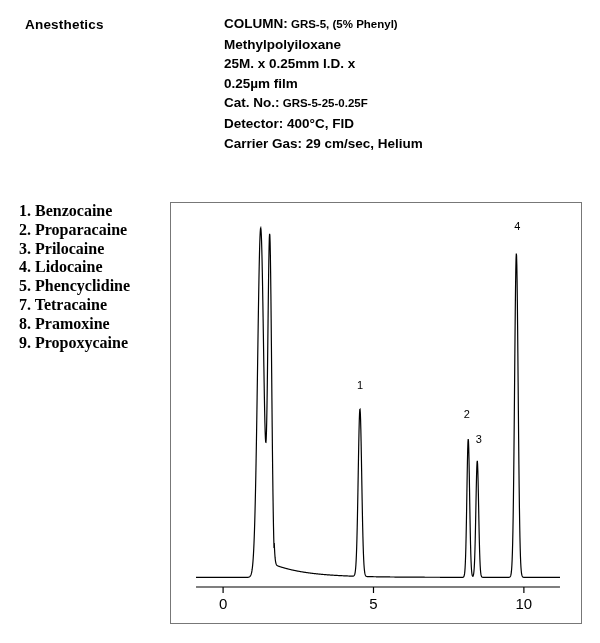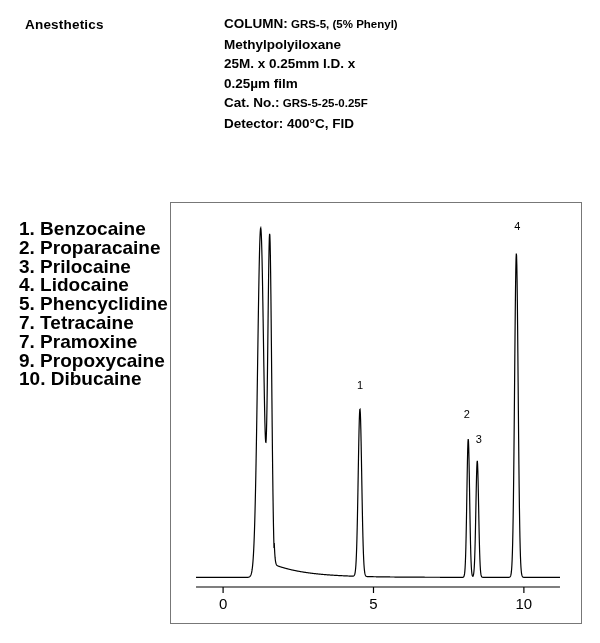--- a/index.html
+++ b/index.html
@@ -40,24 +40,25 @@
   #method-block .line {
     white-space: nowrap;
   }
   #method-block .small {
     font-size: 11.5px;
     font-weight: bold;
   }
   #peak-list {
     position: absolute;
     left: 19px;
-    top: 220px;
-    font-size: 19px;
+    top: 202px;
+    font-size: 16px;
     font-weight: bold;
     line-height: 18.8px;
+    font-family: Liberation Serif, serif;
   }
   #peak-list .item {
     white-space: nowrap;
   }
   #chart-frame {
     position: absolute;
     left: 170px;
     top: 202px;
     width: 412px;
     height: 422px;
@@ -94,32 +95,32 @@
 
   <div id="title">Anesthetics</div>
 
   <div id="method-block">
       <div class="line"><span>COLUMN:</span><span class="small"> GRS-5, (5% Phenyl)</span></div>
       <div class="line"><span>Methylpolyiloxane</span></div>
       <div class="line"><span>25M. x 0.25mm I.D. x</span></div>
       <div class="line"><span>0.25µm film</span></div>
       <div class="line"><span>Cat. No.:</span><span class="small"> GRS-5-25-0.25F</span></div>
       <div class="line"><span>Detector: 400°C, FID</span></div>
+      <div class="line"><span>Carrier Gas: 29 cm/sec, Helium</span></div>
     </div>
 
   <div id="peak-list">
       <div class="item">1. Benzocaine</div>
       <div class="item">2. Proparacaine</div>
       <div class="item">3. Prilocaine</div>
       <div class="item">4. Lidocaine</div>
       <div class="item">5. Phencyclidine</div>
       <div class="item">7. Tetracaine</div>
-      <div class="item">7. Pramoxine</div>
+      <div class="item">8. Pramoxine</div>
       <div class="item">9. Propoxycaine</div>
-      <div class="item">10. Dibucaine</div>
     </div>
 
   <div id="chart-frame">
     <svg id="plot" viewBox="0 0 412 422" preserveAspectRatio="none">
       <path id="trace" fill="none" stroke="#000000" stroke-width="1.2" d="M 25.02 374.36 L 25.28 374.36 L 25.54 374.36 L 25.80 374.36 L 26.06 374.36 L 26.32 374.36 L 26.58 374.36 L 26.84 374.36 L 27.10 374.36 L 27.36 374.36 L 27.62 374.36 L 27.88 374.36 L 28.14 374.36 L 28.40 374.36 L 28.66 374.36 L 28.92 374.36 L 29.18 374.36 L 29.44 374.36 L 29.70 374.36 L 29.96 374.36 L 30.22 374.36 L 30.48 374.36 L 30.74 374.36 L 31.00 374.36 L 31.26 374.36 L 31.52 374.36 L 31.78 374.36 L 32.04 374.36 L 32.30 374.36 L 32.56 374.36 L 32.82 374.36 L 33.08 374.36 L 33.34 374.36 L 33.60 374.36 L 33.86 374.36 L 34.12 374.36 L 34.38 374.36 L 34.64 374.36 L 34.90 374.36 L 35.16 374.36 L 35.42 374.36 L 35.68 374.36 L 35.94 374.36 L 36.20 374.36 L 36.46 374.36 L 36.72 374.36 L 36.98 374.36 L 37.24 374.36 L 37.50 374.36 L 37.76 374.36 L 38.02 374.36 L 38.28 374.36 L 38.54 374.36 L 38.80 374.36 L 39.06 374.36 L 39.32 374.36 L 39.58 374.36 L 39.84 374.36 L 40.10 374.36 L 40.36 374.36 L 40.62 374.36 L 40.88 374.36 L 41.14 374.36 L 41.40 374.36 L 41.66 374.36 L 41.92 374.36 L 42.18 374.36 L 42.44 374.36 L 42.70 374.36 L 42.96 374.36 L 43.22 374.36 L 43.48 374.36 L 43.74 374.36 L 44.00 374.36 L 44.26 374.36 L 44.52 374.36 L 44.78 374.36 L 45.04 374.36 L 45.30 374.36 L 45.56 374.36 L 45.82 374.36 L 46.08 374.36 L 46.34 374.36 L 46.60 374.36 L 46.86 374.36 L 47.12 374.36 L 47.38 374.36 L 47.64 374.36 L 47.90 374.36 L 48.16 374.36 L 48.42 374.36 L 48.68 374.36 L 48.94 374.36 L 49.20 374.36 L 49.46 374.36 L 49.72 374.36 L 49.98 374.36 L 50.24 374.36 L 50.50 374.36 L 50.76 374.36 L 51.02 374.36 L 51.28 374.36 L 51.54 374.36 L 51.80 374.36 L 52.06 374.36 L 52.32 374.36 L 52.58 374.36 L 52.84 374.36 L 53.10 374.36 L 53.36 374.36 L 53.62 374.36 L 53.88 374.36 L 54.14 374.36 L 54.40 374.36 L 54.66 374.36 L 54.92 374.36 L 55.18 374.36 L 55.44 374.36 L 55.70 374.36 L 55.96 374.36 L 56.22 374.36 L 56.48 374.36 L 56.74 374.36 L 57.00 374.36 L 57.26 374.36 L 57.52 374.36 L 57.78 374.36 L 58.04 374.36 L 58.30 374.36 L 58.56 374.36 L 58.82 374.36 L 59.08 374.36 L 59.34 374.36 L 59.60 374.36 L 59.86 374.36 L 60.12 374.36 L 60.38 374.36 L 60.64 374.36 L 60.90 374.36 L 61.16 374.36 L 61.42 374.36 L 61.68 374.36 L 61.94 374.36 L 62.20 374.36 L 62.46 374.36 L 62.72 374.36 L 62.98 374.36 L 63.24 374.36 L 63.50 374.36 L 63.76 374.36 L 64.02 374.36 L 64.28 374.36 L 64.54 374.36 L 64.80 374.36 L 65.06 374.36 L 65.32 374.36 L 65.58 374.36 L 65.84 374.36 L 66.10 374.36 L 66.36 374.36 L 66.62 374.36 L 66.88 374.36 L 67.14 374.36 L 67.40 374.36 L 67.66 374.36 L 67.92 374.36 L 68.18 374.36 L 68.44 374.36 L 68.70 374.36 L 68.96 374.36 L 69.22 374.36 L 69.48 374.36 L 69.74 374.36 L 70.00 374.36 L 70.26 374.36 L 70.52 374.36 L 70.78 374.36 L 71.04 374.36 L 71.30 374.36 L 71.56 374.36 L 71.82 374.36 L 72.08 374.36 L 72.34 374.36 L 72.60 374.36 L 72.86 374.36 L 73.12 374.36 L 73.38 374.36 L 73.64 374.36 L 73.90 374.36 L 74.16 374.36 L 74.42 374.36 L 74.68 374.36 L 74.94 374.36 L 75.20 374.35 L 75.46 374.35 L 75.72 374.35 L 75.98 374.34 L 76.24 374.33 L 76.50 374.32 L 76.76 374.30 L 77.02 374.28 L 77.28 374.24 L 77.54 374.19 L 77.80 374.13 L 78.06 374.05 L 78.32 373.93 L 78.58 373.78 L 78.84 373.58 L 79.10 373.32 L 79.36 372.98 L 79.62 372.55 L 79.88 371.99 L 80.14 371.28 L 80.40 370.39 L 80.66 369.28 L 80.92 367.90 L 81.18 366.21 L 81.44 364.14 L 81.70 361.64 L 81.96 358.64 L 82.22 355.06 L 82.48 350.84 L 82.74 345.89 L 83.00 340.14 L 83.26 333.52 L 83.52 325.96 L 83.78 317.40 L 84.04 307.79 L 84.30 297.10 L 84.56 285.32 L 84.82 272.46 L 85.08 258.56 L 85.34 243.68 L 85.60 227.92 L 85.86 211.41 L 86.12 194.29 L 86.38 176.77 L 86.64 159.06 L 86.90 141.39 L 87.16 124.03 L 87.42 107.26 L 87.68 91.36 L 87.94 76.59 L 88.20 63.25 L 88.46 51.58 L 88.72 41.80 L 88.98 34.12 L 89.24 28.69 L 89.50 25.62 L 89.76 24.98 L 90.02 26.78 L 90.28 30.98 L 90.54 37.48 L 90.80 46.15 L 91.06 56.81 L 91.32 69.22 L 91.57 83.12 L 91.83 98.22 L 92.09 114.20 L 92.35 130.72 L 92.61 147.41 L 92.87 163.89 L 93.13 179.78 L 93.39 194.65 L 93.65 208.09 L 93.91 219.68 L 94.17 228.99 L 94.43 235.60 L 94.69 239.15 L 94.95 239.30 L 95.21 235.81 L 95.47 228.56 L 95.73 217.56 L 95.99 203.01 L 96.25 185.32 L 96.51 165.08 L 96.77 143.10 L 97.03 120.37 L 97.29 98.00 L 97.55 77.16 L 97.81 59.03 L 98.07 44.69 L 98.33 35.05 L 98.59 30.75 L 98.85 32.17 L 99.11 39.34 L 99.37 51.98 L 99.63 69.51 L 99.89 91.10 L 100.15 115.77 L 100.41 142.44 L 100.67 170.02 L 100.93 197.50 L 101.19 223.99 L 101.45 248.77 L 101.71 271.33 L 101.97 291.33 L 102.23 308.64 L 102.49 323.26 L 102.75 335.33 L 103.01 345.08 L 103.27 340.06 L 103.53 346.12 L 103.79 350.74 L 104.05 354.18 L 104.31 356.71 L 104.57 358.55 L 104.83 359.85 L 105.09 360.78 L 105.35 361.43 L 105.61 361.89 L 105.87 362.22 L 106.13 362.46 L 106.39 362.65 L 106.65 362.79 L 106.91 362.92 L 107.17 363.03 L 107.43 363.13 L 107.69 363.22 L 107.95 363.31 L 108.21 363.40 L 108.47 363.49 L 108.73 363.57 L 108.99 363.66 L 109.25 363.74 L 109.51 363.82 L 109.77 363.91 L 110.03 363.99 L 110.29 364.07 L 110.55 364.15 L 110.81 364.23 L 111.07 364.31 L 111.33 364.39 L 111.59 364.47 L 111.85 364.54 L 112.11 364.62 L 112.37 364.70 L 112.63 364.77 L 112.89 364.85 L 113.15 364.92 L 113.41 365.00 L 113.67 365.07 L 113.93 365.14 L 114.19 365.21 L 114.45 365.28 L 114.71 365.36 L 114.97 365.43 L 115.23 365.50 L 115.49 365.57 L 115.75 365.63 L 116.01 365.70 L 116.27 365.77 L 116.53 365.84 L 116.79 365.90 L 117.05 365.97 L 117.31 366.04 L 117.57 366.10 L 117.83 366.17 L 118.09 366.23 L 118.35 366.29 L 118.61 366.36 L 118.87 366.42 L 119.13 366.48 L 119.39 366.54 L 119.65 366.60 L 119.91 366.67 L 120.17 366.73 L 120.43 366.79 L 120.69 366.84 L 120.95 366.90 L 121.21 366.96 L 121.47 367.02 L 121.73 367.08 L 121.99 367.13 L 122.25 367.19 L 122.51 367.25 L 122.77 367.30 L 123.03 367.36 L 123.29 367.41 L 123.55 367.47 L 123.81 367.52 L 124.07 367.57 L 124.33 367.63 L 124.59 367.68 L 124.85 367.73 L 125.11 367.78 L 125.37 367.84 L 125.63 367.89 L 125.89 367.94 L 126.15 367.99 L 126.41 368.04 L 126.67 368.09 L 126.93 368.14 L 127.19 368.18 L 127.45 368.23 L 127.71 368.28 L 127.97 368.33 L 128.23 368.38 L 128.49 368.42 L 128.75 368.47 L 129.01 368.52 L 129.27 368.56 L 129.53 368.61 L 129.79 368.65 L 130.05 368.70 L 130.31 368.74 L 130.57 368.78 L 130.83 368.83 L 131.09 368.87 L 131.35 368.91 L 131.61 368.96 L 131.87 369.00 L 132.13 369.04 L 132.39 369.08 L 132.65 369.12 L 132.91 369.17 L 133.17 369.21 L 133.43 369.25 L 133.69 369.29 L 133.95 369.33 L 134.21 369.37 L 134.47 369.40 L 134.73 369.44 L 134.99 369.48 L 135.25 369.52 L 135.51 369.56 L 135.77 369.60 L 136.03 369.63 L 136.29 369.67 L 136.55 369.71 L 136.81 369.74 L 137.07 369.78 L 137.33 369.81 L 137.59 369.85 L 137.85 369.89 L 138.11 369.92 L 138.37 369.96 L 138.63 369.99 L 138.89 370.02 L 139.15 370.06 L 139.41 370.09 L 139.67 370.13 L 139.93 370.16 L 140.19 370.19 L 140.45 370.22 L 140.71 370.26 L 140.97 370.29 L 141.23 370.32 L 141.49 370.35 L 141.75 370.38 L 142.01 370.41 L 142.27 370.45 L 142.53 370.48 L 142.79 370.51 L 143.05 370.54 L 143.31 370.57 L 143.57 370.60 L 143.83 370.63 L 144.09 370.65 L 144.35 370.68 L 144.61 370.71 L 144.87 370.74 L 145.13 370.77 L 145.39 370.80 L 145.65 370.83 L 145.91 370.85 L 146.17 370.88 L 146.43 370.91 L 146.69 370.93 L 146.95 370.96 L 147.21 370.99 L 147.47 371.01 L 147.73 371.04 L 147.99 371.07 L 148.25 371.09 L 148.51 371.12 L 148.77 371.14 L 149.03 371.17 L 149.29 371.19 L 149.55 371.22 L 149.81 371.24 L 150.07 371.27 L 150.33 371.29 L 150.59 371.32 L 150.85 371.34 L 151.11 371.36 L 151.37 371.39 L 151.63 371.41 L 151.89 371.43 L 152.15 371.46 L 152.41 371.48 L 152.67 371.50 L 152.93 371.52 L 153.19 371.55 L 153.45 371.57 L 153.71 371.59 L 153.97 371.61 L 154.23 371.63 L 154.49 371.65 L 154.75 371.68 L 155.01 371.70 L 155.27 371.72 L 155.53 371.74 L 155.79 371.76 L 156.05 371.78 L 156.31 371.80 L 156.57 371.82 L 156.83 371.84 L 157.09 371.86 L 157.35 371.88 L 157.61 371.90 L 157.87 371.92 L 158.13 371.94 L 158.39 371.95 L 158.65 371.97 L 158.91 371.99 L 159.17 372.01 L 159.43 372.03 L 159.69 372.05 L 159.95 372.07 L 160.21 372.08 L 160.47 372.10 L 160.73 372.12 L 160.99 372.14 L 161.25 372.15 L 161.51 372.17 L 161.77 372.19 L 162.03 372.21 L 162.29 372.22 L 162.55 372.24 L 162.81 372.26 L 163.07 372.27 L 163.33 372.29 L 163.59 372.30 L 163.85 372.32 L 164.11 372.34 L 164.37 372.35 L 164.63 372.37 L 164.89 372.38 L 165.15 372.40 L 165.41 372.41 L 165.67 372.43 L 165.93 372.44 L 166.19 372.46 L 166.45 372.47 L 166.71 372.49 L 166.97 372.50 L 167.23 372.52 L 167.49 372.53 L 167.75 372.55 L 168.01 372.56 L 168.27 372.58 L 168.52 372.59 L 168.78 372.60 L 169.04 372.62 L 169.30 372.63 L 169.56 372.64 L 169.82 372.66 L 170.08 372.67 L 170.34 372.68 L 170.60 372.70 L 170.86 372.71 L 171.12 372.72 L 171.38 372.74 L 171.64 372.75 L 171.90 372.76 L 172.16 372.77 L 172.42 372.79 L 172.68 372.80 L 172.94 372.81 L 173.20 372.82 L 173.46 372.84 L 173.72 372.85 L 173.98 372.86 L 174.24 372.87 L 174.50 372.88 L 174.76 372.89 L 175.02 372.91 L 175.28 372.92 L 175.54 372.93 L 175.80 372.94 L 176.06 372.95 L 176.32 372.96 L 176.58 372.97 L 176.84 372.98 L 177.10 372.99 L 177.36 373.00 L 177.62 373.02 L 177.88 373.03 L 178.14 373.04 L 178.40 373.05 L 178.66 373.06 L 178.92 373.07 L 179.18 373.08 L 179.44 373.09 L 179.70 373.10 L 179.96 373.11 L 180.22 373.12 L 180.48 373.13 L 180.74 373.13 L 181.00 373.14 L 181.26 373.14 L 181.52 373.14 L 181.78 373.14 L 182.04 373.12 L 182.30 373.07 L 182.56 372.99 L 182.82 372.85 L 183.08 372.63 L 183.34 372.26 L 183.60 371.69 L 183.86 370.84 L 184.12 369.58 L 184.38 367.78 L 184.64 365.28 L 184.90 361.87 L 185.16 357.35 L 185.42 351.53 L 185.68 344.24 L 185.94 335.34 L 186.20 324.79 L 186.46 312.67 L 186.72 299.18 L 186.98 284.67 L 187.24 269.63 L 187.50 254.71 L 187.76 240.60 L 188.02 228.06 L 188.28 217.82 L 188.54 210.51 L 188.80 206.58 L 189.06 206.30 L 189.32 209.68 L 189.58 216.50 L 189.84 226.34 L 190.10 238.57 L 190.36 252.50 L 190.62 267.36 L 190.88 282.44 L 191.14 297.08 L 191.40 310.78 L 191.66 323.14 L 191.92 333.96 L 192.18 343.13 L 192.44 350.69 L 192.70 356.75 L 192.96 361.47 L 193.22 365.05 L 193.48 367.70 L 193.74 369.62 L 194.00 370.96 L 194.26 371.89 L 194.52 372.51 L 194.78 372.92 L 195.04 373.18 L 195.30 373.34 L 195.56 373.45 L 195.82 373.51 L 196.08 373.55 L 196.34 373.57 L 196.60 373.59 L 196.86 373.60 L 197.12 373.61 L 197.38 373.62 L 197.64 373.62 L 197.90 373.63 L 198.16 373.64 L 198.42 373.64 L 198.68 373.65 L 198.94 373.65 L 199.20 373.66 L 199.46 373.66 L 199.72 373.67 L 199.98 373.68 L 200.24 373.68 L 200.50 373.69 L 200.76 373.69 L 201.02 373.70 L 201.28 373.70 L 201.54 373.71 L 201.80 373.71 L 202.06 373.72 L 202.32 373.72 L 202.58 373.73 L 202.84 373.73 L 203.10 373.74 L 203.36 373.74 L 203.62 373.75 L 203.88 373.75 L 204.14 373.76 L 204.40 373.76 L 204.66 373.77 L 204.92 373.77 L 205.18 373.78 L 205.44 373.78 L 205.70 373.78 L 205.96 373.79 L 206.22 373.79 L 206.48 373.80 L 206.74 373.80 L 207.00 373.81 L 207.26 373.81 L 207.52 373.82 L 207.78 373.82 L 208.04 373.82 L 208.30 373.83 L 208.56 373.83 L 208.82 373.84 L 209.08 373.84 L 209.34 373.84 L 209.60 373.85 L 209.86 373.85 L 210.12 373.86 L 210.38 373.86 L 210.64 373.86 L 210.90 373.87 L 211.16 373.87 L 211.42 373.88 L 211.68 373.88 L 211.94 373.88 L 212.20 373.89 L 212.46 373.89 L 212.72 373.89 L 212.98 373.90 L 213.24 373.90 L 213.50 373.91 L 213.76 373.91 L 214.02 373.91 L 214.28 373.92 L 214.54 373.92 L 214.80 373.92 L 215.06 373.93 L 215.32 373.93 L 215.58 373.93 L 215.84 373.94 L 216.10 373.94 L 216.36 373.94 L 216.62 373.95 L 216.88 373.95 L 217.14 373.95 L 217.40 373.96 L 217.66 373.96 L 217.92 373.96 L 218.18 373.97 L 218.44 373.97 L 218.70 373.97 L 218.96 373.97 L 219.22 373.98 L 219.48 373.98 L 219.74 373.98 L 220.00 373.99 L 220.26 373.99 L 220.52 373.99 L 220.78 374.00 L 221.04 374.00 L 221.30 374.00 L 221.56 374.00 L 221.82 374.01 L 222.08 374.01 L 222.34 374.01 L 222.60 374.01 L 222.86 374.02 L 223.12 374.02 L 223.38 374.02 L 223.64 374.03 L 223.90 374.03 L 224.16 374.03 L 224.42 374.03 L 224.68 374.04 L 224.94 374.04 L 225.20 374.04 L 225.46 374.04 L 225.72 374.05 L 225.98 374.05 L 226.24 374.05 L 226.50 374.05 L 226.76 374.06 L 227.02 374.06 L 227.28 374.06 L 227.54 374.06 L 227.80 374.06 L 228.06 374.07 L 228.32 374.07 L 228.58 374.07 L 228.84 374.07 L 229.10 374.08 L 229.36 374.08 L 229.62 374.08 L 229.88 374.08 L 230.14 374.08 L 230.40 374.09 L 230.66 374.09 L 230.92 374.09 L 231.18 374.09 L 231.44 374.10 L 231.70 374.10 L 231.96 374.10 L 232.22 374.10 L 232.48 374.10 L 232.74 374.11 L 233.00 374.11 L 233.26 374.11 L 233.52 374.11 L 233.78 374.11 L 234.04 374.12 L 234.30 374.12 L 234.56 374.12 L 234.82 374.12 L 235.08 374.12 L 235.34 374.12 L 235.60 374.13 L 235.86 374.13 L 236.12 374.13 L 236.38 374.13 L 236.64 374.13 L 236.90 374.14 L 237.16 374.14 L 237.42 374.14 L 237.68 374.14 L 237.94 374.14 L 238.20 374.14 L 238.46 374.15 L 238.72 374.15 L 238.98 374.15 L 239.24 374.15 L 239.50 374.15 L 239.76 374.15 L 240.02 374.16 L 240.28 374.16 L 240.54 374.16 L 240.80 374.16 L 241.06 374.16 L 241.32 374.16 L 241.58 374.17 L 241.84 374.17 L 242.10 374.17 L 242.36 374.17 L 242.62 374.17 L 242.88 374.17 L 243.14 374.17 L 243.40 374.18 L 243.66 374.18 L 243.92 374.18 L 244.18 374.18 L 244.44 374.18 L 244.70 374.18 L 244.96 374.18 L 245.22 374.19 L 245.48 374.19 L 245.73 374.19 L 245.99 374.19 L 246.25 374.19 L 246.51 374.19 L 246.77 374.19 L 247.03 374.19 L 247.29 374.20 L 247.55 374.20 L 247.81 374.20 L 248.07 374.20 L 248.33 374.20 L 248.59 374.20 L 248.85 374.20 L 249.11 374.21 L 249.37 374.21 L 249.63 374.21 L 249.89 374.21 L 250.15 374.21 L 250.41 374.21 L 250.67 374.21 L 250.93 374.21 L 251.19 374.21 L 251.45 374.22 L 251.71 374.22 L 251.97 374.22 L 252.23 374.22 L 252.49 374.22 L 252.75 374.22 L 253.01 374.22 L 253.27 374.22 L 253.53 374.22 L 253.79 374.23 L 254.05 374.23 L 254.31 374.23 L 254.57 374.23 L 254.83 374.23 L 255.09 374.23 L 255.35 374.23 L 255.61 374.23 L 255.87 374.23 L 256.13 374.23 L 256.39 374.24 L 256.65 374.24 L 256.91 374.24 L 257.17 374.24 L 257.43 374.24 L 257.69 374.24 L 257.95 374.24 L 258.21 374.24 L 258.47 374.24 L 258.73 374.24 L 258.99 374.25 L 259.25 374.25 L 259.51 374.25 L 259.77 374.25 L 260.03 374.25 L 260.29 374.25 L 260.55 374.25 L 260.81 374.25 L 261.07 374.25 L 261.33 374.25 L 261.59 374.25 L 261.85 374.25 L 262.11 374.26 L 262.37 374.26 L 262.63 374.26 L 262.89 374.26 L 263.15 374.26 L 263.41 374.26 L 263.67 374.26 L 263.93 374.26 L 264.19 374.26 L 264.45 374.26 L 264.71 374.26 L 264.97 374.26 L 265.23 374.26 L 265.49 374.27 L 265.75 374.27 L 266.01 374.27 L 266.27 374.27 L 266.53 374.27 L 266.79 374.27 L 267.05 374.27 L 267.31 374.27 L 267.57 374.27 L 267.83 374.27 L 268.09 374.27 L 268.35 374.27 L 268.61 374.27 L 268.87 374.27 L 269.13 374.28 L 269.39 374.28 L 269.65 374.28 L 269.91 374.28 L 270.17 374.28 L 270.43 374.28 L 270.69 374.28 L 270.95 374.28 L 271.21 374.28 L 271.47 374.28 L 271.73 374.28 L 271.99 374.28 L 272.25 374.28 L 272.51 374.28 L 272.77 374.28 L 273.03 374.28 L 273.29 374.29 L 273.55 374.29 L 273.81 374.29 L 274.07 374.29 L 274.33 374.29 L 274.59 374.29 L 274.85 374.29 L 275.11 374.29 L 275.37 374.29 L 275.63 374.29 L 275.89 374.29 L 276.15 374.29 L 276.41 374.29 L 276.67 374.29 L 276.93 374.29 L 277.19 374.29 L 277.45 374.29 L 277.71 374.29 L 277.97 374.30 L 278.23 374.30 L 278.49 374.30 L 278.75 374.30 L 279.01 374.30 L 279.27 374.30 L 279.53 374.30 L 279.79 374.30 L 280.05 374.30 L 280.31 374.30 L 280.57 374.30 L 280.83 374.30 L 281.09 374.30 L 281.35 374.30 L 281.61 374.30 L 281.87 374.30 L 282.13 374.30 L 282.39 374.30 L 282.65 374.30 L 282.91 374.30 L 283.17 374.30 L 283.43 374.31 L 283.69 374.31 L 283.95 374.31 L 284.21 374.31 L 284.47 374.31 L 284.73 374.31 L 284.99 374.31 L 285.25 374.31 L 285.51 374.31 L 285.77 374.31 L 286.03 374.31 L 286.29 374.31 L 286.55 374.31 L 286.81 374.31 L 287.07 374.31 L 287.33 374.31 L 287.59 374.31 L 287.85 374.31 L 288.11 374.31 L 288.37 374.31 L 288.63 374.31 L 288.89 374.31 L 289.15 374.31 L 289.41 374.31 L 289.67 374.31 L 289.93 374.31 L 290.19 374.32 L 290.45 374.32 L 290.71 374.31 L 290.97 374.31 L 291.23 374.31 L 291.49 374.30 L 291.75 374.28 L 292.01 374.23 L 292.27 374.14 L 292.53 373.97 L 292.79 373.66 L 293.05 373.12 L 293.31 372.19 L 293.57 370.69 L 293.83 368.35 L 294.09 364.85 L 294.35 359.84 L 294.61 352.98 L 294.87 343.99 L 295.13 332.76 L 295.39 319.42 L 295.65 304.41 L 295.91 288.49 L 296.17 272.73 L 296.43 258.40 L 296.69 246.80 L 296.95 239.07 L 297.21 236.03 L 297.47 238.01 L 297.73 244.78 L 297.99 255.64 L 298.25 269.49 L 298.51 285.05 L 298.77 301.04 L 299.03 316.32 L 299.29 330.07 L 299.55 341.77 L 299.81 351.24 L 300.07 358.54 L 300.33 363.91 L 300.59 367.70 L 300.85 370.24 L 301.11 371.85 L 301.37 372.79 L 301.63 373.23 L 301.89 373.27 L 302.15 372.93 L 302.41 372.13 L 302.67 370.74 L 302.93 368.54 L 303.19 365.27 L 303.45 360.63 L 303.71 354.36 L 303.97 346.25 L 304.23 336.26 L 304.49 324.57 L 304.75 311.63 L 305.01 298.16 L 305.27 285.12 L 305.53 273.60 L 305.79 264.69 L 306.05 259.27 L 306.31 257.92 L 306.57 260.79 L 306.83 267.57 L 307.09 277.55 L 307.35 289.74 L 307.61 303.06 L 307.87 316.44 L 308.13 329.00 L 308.39 340.10 L 308.65 349.42 L 308.91 356.85 L 309.17 362.51 L 309.43 366.62 L 309.69 369.48 L 309.95 371.40 L 310.21 372.62 L 310.47 373.37 L 310.73 373.81 L 310.99 374.06 L 311.25 374.20 L 311.51 374.27 L 311.77 374.30 L 312.03 374.32 L 312.29 374.33 L 312.55 374.33 L 312.81 374.34 L 313.07 374.34 L 313.33 374.34 L 313.59 374.34 L 313.85 374.34 L 314.11 374.34 L 314.37 374.34 L 314.63 374.34 L 314.89 374.34 L 315.15 374.34 L 315.41 374.34 L 315.67 374.34 L 315.93 374.34 L 316.19 374.34 L 316.45 374.34 L 316.71 374.34 L 316.97 374.34 L 317.23 374.34 L 317.49 374.34 L 317.75 374.34 L 318.01 374.34 L 318.27 374.34 L 318.53 374.34 L 318.79 374.34 L 319.05 374.34 L 319.31 374.34 L 319.57 374.34 L 319.83 374.34 L 320.09 374.34 L 320.35 374.34 L 320.61 374.34 L 320.87 374.34 L 321.13 374.34 L 321.39 374.34 L 321.65 374.34 L 321.91 374.34 L 322.17 374.34 L 322.43 374.34 L 322.68 374.34 L 322.94 374.34 L 323.20 374.34 L 323.46 374.34 L 323.72 374.34 L 323.98 374.34 L 324.24 374.34 L 324.50 374.34 L 324.76 374.34 L 325.02 374.34 L 325.28 374.34 L 325.54 374.34 L 325.80 374.34 L 326.06 374.34 L 326.32 374.34 L 326.58 374.35 L 326.84 374.35 L 327.10 374.35 L 327.36 374.35 L 327.62 374.35 L 327.88 374.35 L 328.14 374.35 L 328.40 374.35 L 328.66 374.35 L 328.92 374.35 L 329.18 374.35 L 329.44 374.35 L 329.70 374.35 L 329.96 374.35 L 330.22 374.35 L 330.48 374.35 L 330.74 374.35 L 331.00 374.35 L 331.26 374.35 L 331.52 374.35 L 331.78 374.35 L 332.04 374.35 L 332.30 374.35 L 332.56 374.35 L 332.82 374.35 L 333.08 374.35 L 333.34 374.35 L 333.60 374.35 L 333.86 374.35 L 334.12 374.35 L 334.38 374.35 L 334.64 374.35 L 334.90 374.35 L 335.16 374.35 L 335.42 374.35 L 335.68 374.35 L 335.94 374.35 L 336.20 374.35 L 336.46 374.35 L 336.72 374.35 L 336.98 374.35 L 337.24 374.34 L 337.50 374.34 L 337.76 374.32 L 338.02 374.30 L 338.28 374.26 L 338.54 374.19 L 338.80 374.07 L 339.06 373.86 L 339.32 373.52 L 339.58 372.98 L 339.84 372.14 L 340.10 370.86 L 340.36 368.94 L 340.62 366.17 L 340.88 362.23 L 341.14 356.80 L 341.40 349.49 L 341.66 339.91 L 341.92 327.68 L 342.18 312.48 L 342.44 294.14 L 342.70 272.64 L 342.96 248.19 L 343.22 221.30 L 343.48 192.73 L 343.74 163.55 L 344.00 135.04 L 344.26 108.62 L 344.52 85.74 L 344.78 67.76 L 345.04 55.78 L 345.30 50.58 L 345.56 52.50 L 345.82 61.41 L 346.08 76.74 L 346.34 97.51 L 346.60 122.47 L 346.86 150.19 L 347.12 179.23 L 347.38 208.23 L 347.64 236.01 L 347.90 261.67 L 348.16 284.58 L 348.42 304.39 L 348.68 321.03 L 348.94 334.60 L 349.20 345.36 L 349.46 353.68 L 349.72 359.93 L 349.98 364.51 L 350.24 367.78 L 350.50 370.06 L 350.76 371.61 L 351.02 372.64 L 351.28 373.31 L 351.54 373.73 L 351.80 373.99 L 352.06 374.14 L 352.32 374.24 L 352.58 374.29 L 352.84 374.32 L 353.10 374.34 L 353.36 374.34 L 353.62 374.35 L 353.88 374.35 L 354.14 374.35 L 354.40 374.35 L 354.66 374.35 L 354.92 374.35 L 355.18 374.35 L 355.44 374.35 L 355.70 374.35 L 355.96 374.35 L 356.22 374.35 L 356.48 374.35 L 356.74 374.35 L 357.00 374.35 L 357.26 374.35 L 357.52 374.35 L 357.78 374.35 L 358.04 374.35 L 358.30 374.35 L 358.56 374.35 L 358.82 374.35 L 359.08 374.35 L 359.34 374.35 L 359.60 374.35 L 359.86 374.35 L 360.12 374.35 L 360.38 374.35 L 360.64 374.35 L 360.90 374.35 L 361.16 374.35 L 361.42 374.35 L 361.68 374.35 L 361.94 374.35 L 362.20 374.35 L 362.46 374.35 L 362.72 374.35 L 362.98 374.36 L 363.24 374.36 L 363.50 374.36 L 363.76 374.36 L 364.02 374.36 L 364.28 374.36 L 364.54 374.36 L 364.80 374.36 L 365.06 374.36 L 365.32 374.36 L 365.58 374.36 L 365.84 374.36 L 366.10 374.36 L 366.36 374.36 L 366.62 374.36 L 366.88 374.36 L 367.14 374.36 L 367.40 374.36 L 367.66 374.36 L 367.92 374.36 L 368.18 374.36 L 368.44 374.36 L 368.70 374.36 L 368.96 374.36 L 369.22 374.36 L 369.48 374.36 L 369.74 374.36 L 370.00 374.36 L 370.26 374.36 L 370.52 374.36 L 370.78 374.36 L 371.04 374.36 L 371.30 374.36 L 371.56 374.36 L 371.82 374.36 L 372.08 374.36 L 372.34 374.36 L 372.60 374.36 L 372.86 374.36 L 373.12 374.36 L 373.38 374.36 L 373.64 374.36 L 373.90 374.36 L 374.16 374.36 L 374.42 374.36 L 374.68 374.36 L 374.94 374.36 L 375.20 374.36 L 375.46 374.36 L 375.72 374.36 L 375.98 374.36 L 376.24 374.36 L 376.50 374.36 L 376.76 374.36 L 377.02 374.36 L 377.28 374.36 L 377.54 374.36 L 377.80 374.36 L 378.06 374.36 L 378.32 374.36 L 378.58 374.36 L 378.84 374.36 L 379.10 374.36 L 379.36 374.36 L 379.62 374.36 L 379.88 374.36 L 380.14 374.36 L 380.40 374.36 L 380.66 374.36 L 380.92 374.36 L 381.18 374.36 L 381.44 374.36 L 381.70 374.36 L 381.96 374.36 L 382.22 374.36 L 382.48 374.36 L 382.74 374.36 L 383.00 374.36 L 383.26 374.36 L 383.52 374.36 L 383.78 374.36 L 384.04 374.36 L 384.30 374.36 L 384.56 374.36 L 384.82 374.36 L 385.08 374.36 L 385.34 374.36 L 385.60 374.36 L 385.86 374.36 L 386.12 374.36 L 386.38 374.36 L 386.64 374.36 L 386.90 374.36 L 387.16 374.36 L 387.42 374.36 L 387.68 374.36 L 387.94 374.36 L 388.20 374.36 L 388.46 374.36 L 388.72 374.36 L 388.98 374.36"></path>
       <g id="axis-group" stroke="#000000" stroke-width="1.2">
           <line x1="25.023622047244096" y1="384" x2="388.97637795275585" y2="384"></line>
           <line x1="52.09448818897638" y1="384" x2="52.09448818897638" y2="390"></line>
           <line x1="202.48818897637796" y1="384" x2="202.48818897637796" y2="390"></line>
           <line x1="352.8818897637795" y1="384" x2="352.8818897637795" y2="390"></line>

